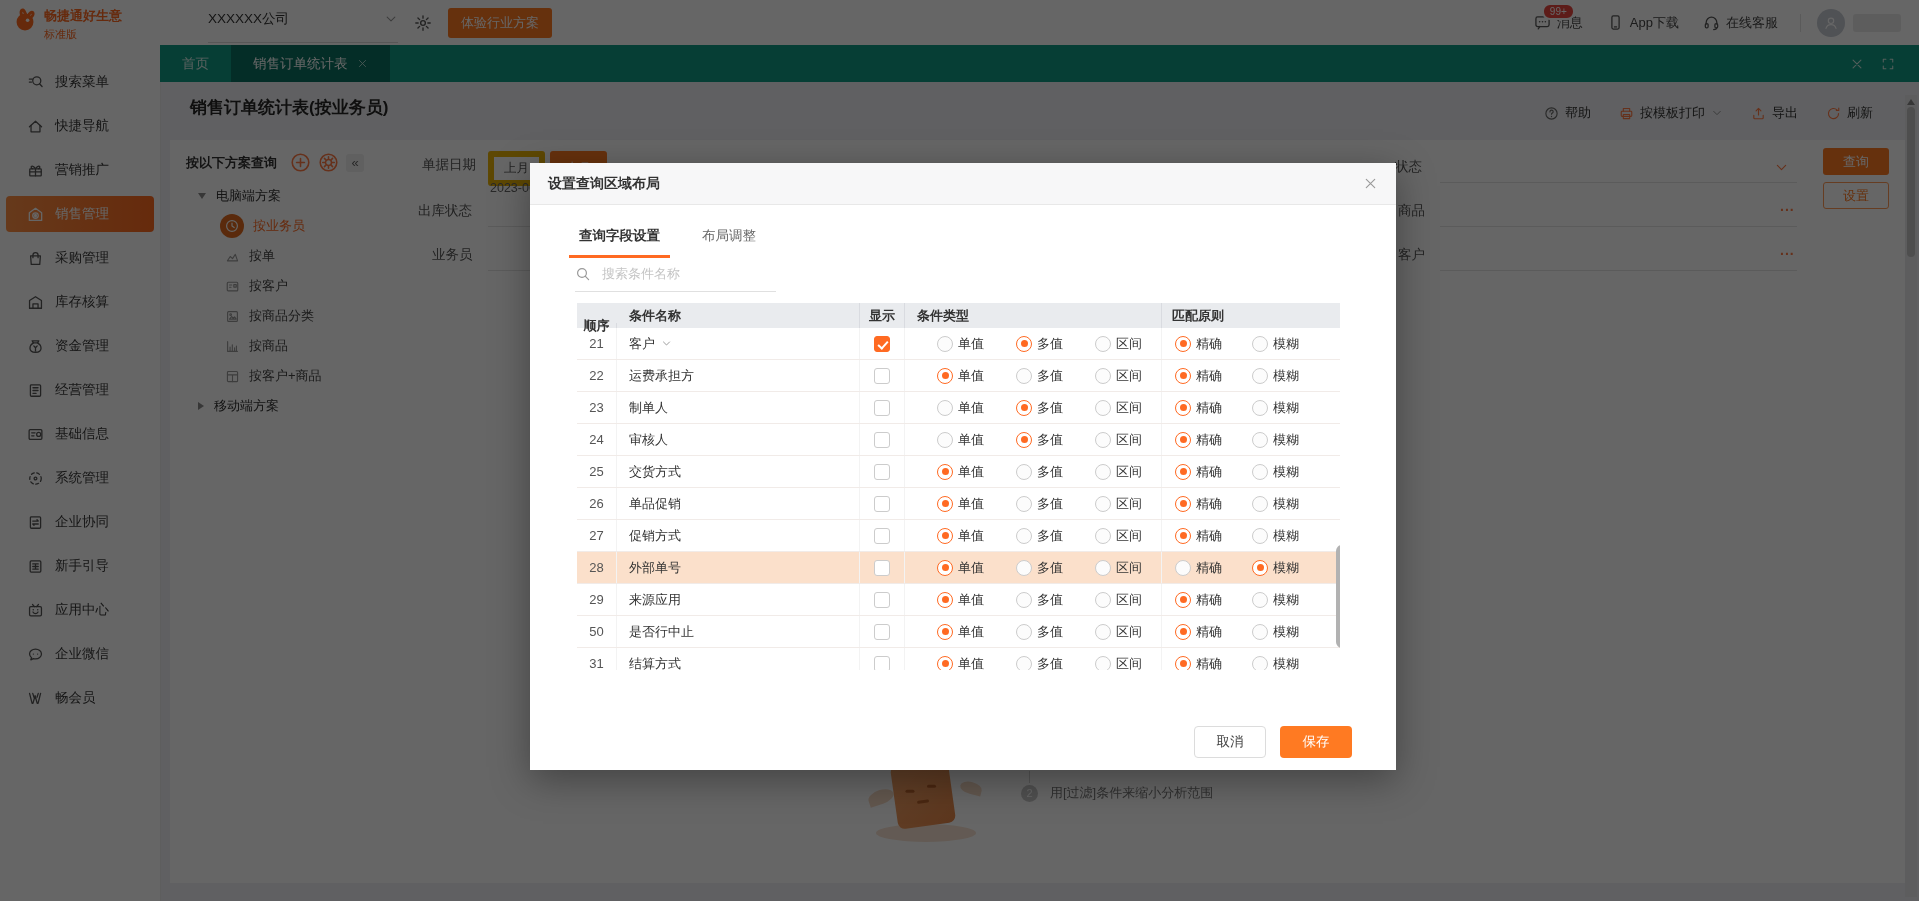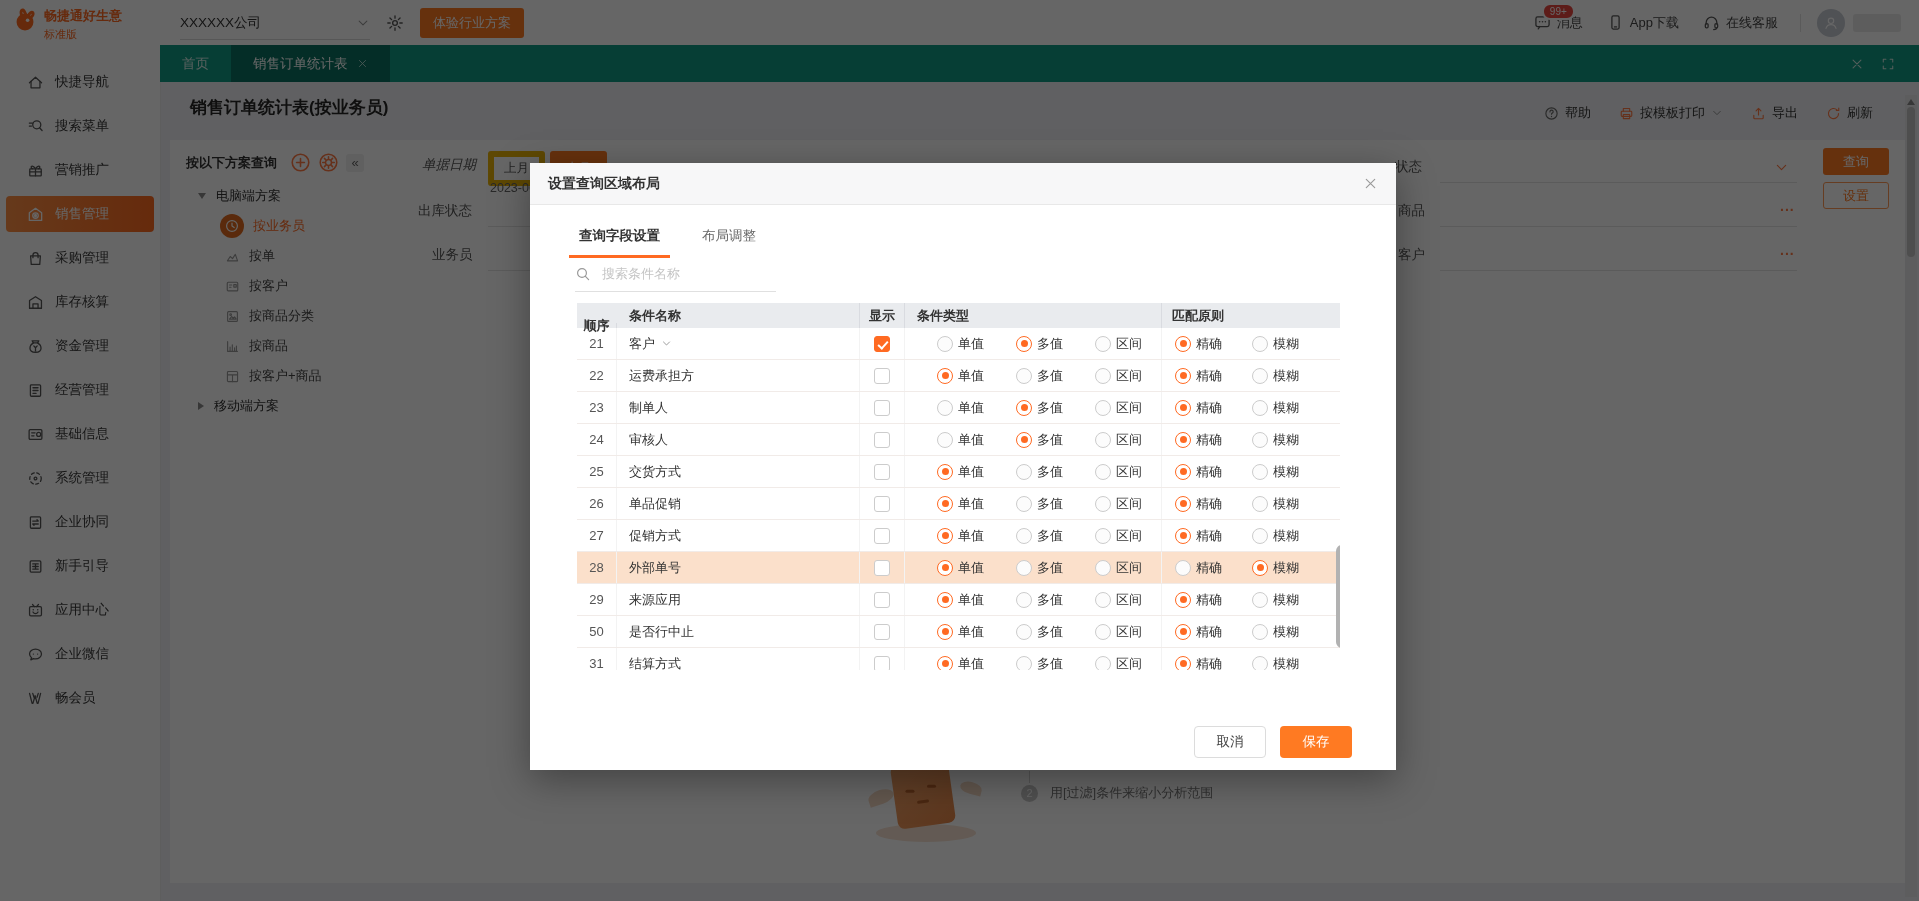--- a/index.html
+++ b/index.html
@@ -12,21 +12,21 @@
   .logo{display:flex;align-items:flex-start;gap:6px;padding:7px 8px 0 12px;height:50px;box-sizing:border-box;}
   .bname{color:#ff6a22;font-weight:bold;font-size:13px;white-space:nowrap;}
   .bedition{color:#ff6a22;font-size:11px;margin-top:2px;}
   .menu{margin-top:10px;}
   .menu-item{height:44px;display:flex;align-items:center;gap:11px;padding-left:27px;color:#3a3a3a;font-size:13.5px;cursor:pointer;}
   .menu-item .ic{color:#555;}
   .menu-item.active{height:36px;margin:4px 6px;padding-left:21px;border-radius:4px;background:linear-gradient(90deg,#ff9045,#ff6a1f);color:#fff;}
   .menu-item.active .ic{color:#fff;}
   
   .topbar{position:absolute;left:160px;top:0;right:0;height:45px;background:#fff;display:flex;align-items:center;padding:0 18px 0 20px;box-sizing:border-box;z-index:2;}
-  .company{display:flex;align-items:center;justify-content:space-between;width:190px;border-bottom:1px solid #d9d9d9;padding-bottom:7px;margin-top:8px;font-size:13.5px;color:#333;cursor:pointer;}
+  .company{display:flex;align-items:center;justify-content:space-between;width:190px;border-bottom:1px solid #d9d9d9;padding-bottom:14px;margin-top:8px;font-size:13.5px;color:#333;cursor:pointer;margin-left:28px;}
   .company .ic{color:#999;}
   .tb-gear{margin-left:16px;color:#555;cursor:pointer;}
   .trial{margin-left:16px;background:#ff7a22;color:#fff;border:none;font-size:13px;padding:6px 13px;border-radius:3px;cursor:pointer;}
   .tb-spacer{flex:1;}
   .tb-item{display:flex;align-items:center;gap:6px;color:#444;font-size:13px;margin-left:24px;cursor:pointer;position:relative;}
   .tb-item .ic{color:#555;}
   .badge{position:absolute;top:-11px;left:8px;background:#e8473f;color:#fff;font-size:10px;padding:1px 6px;border-radius:8px;border:2px solid #fff;}
   .tb-divider{width:1px;height:18px;background:#e0e0e0;margin-left:22px;}
   .avatar{width:28px;height:28px;border-radius:50%;background:#c7ccd4;margin-left:16px;display:flex;align-items:center;justify-content:center;color:#fff;}
   .name-blur{width:48px;height:18px;background:#e9e9e9;border-radius:3px;margin-left:8px;}
@@ -149,35 +149,35 @@
         </span>
       <div>
         <div class="bname">畅捷通好生意</div>
         <div class="bedition">标准版</div>
       </div>
     </div>
     <nav class="menu" id="menu">
         <div class="menu-item">
           <span class="ic">
             <svg width="17" height="17" viewBox="0 0 16 16" fill="none" stroke="currentColor" stroke-width="1.2" stroke-linecap="round" stroke-linejoin="round">
-              <path d="M2.3 8.2L8 3l5.7 5.2"></path>
-              <path d="M3.8 7v6h8.4V7"></path>
-            </svg>
-          </span>
-          <span>快捷导航</span>
-        </div>
-        <div class="menu-item">
-          <span class="ic">
-            <svg width="17" height="17" viewBox="0 0 16 16" fill="none" stroke="currentColor" stroke-width="1.2" stroke-linecap="round" stroke-linejoin="round">
               <path d="M2.2 4.8h3M2.2 7.6h2"></path>
               <circle cx="9.2" cy="6.4" r="3.8"></circle>
               <path d="M11.8 9.2l2.4 2.6"></path>
             </svg>
           </span>
           <span>搜索菜单</span>
+        </div>
+        <div class="menu-item">
+          <span class="ic">
+            <svg width="17" height="17" viewBox="0 0 16 16" fill="none" stroke="currentColor" stroke-width="1.2" stroke-linecap="round" stroke-linejoin="round">
+              <path d="M2.3 8.2L8 3l5.7 5.2"></path>
+              <path d="M3.8 7v6h8.4V7"></path>
+            </svg>
+          </span>
+          <span>快捷导航</span>
         </div>
         <div class="menu-item">
           <span class="ic">
             <svg width="17" height="17" viewBox="0 0 16 16" fill="none" stroke="currentColor" stroke-width="1.2" stroke-linecap="round" stroke-linejoin="round">
               <rect x="2.6" y="6.4" width="10.8" height="6.6" rx=".6"></rect>
               <path d="M8 6.4v6.6M2.6 9.2h10.8M5.2 6.3C3.8 6.3 3.4 3.7 5 3.9c1.4.2 3 2.4 3 2.4s1.6-2.2 3-2.4c1.6-.2 1.2 2.4-.2 2.4"></path>
             </svg>
           </span>
           <span>营销推广</span>
         </div>
@@ -516,21 +516,21 @@
             <span>按客户+商品</span>
           </div>
           <div class="t-group">
             <span class="tri-right"></span>
             <span>移动端方案</span>
           </div>
         </div>
     </div>
 
     <div class="formp">
-      <span class="f-label" style="left:54px;top:16px;font-style:italic;">单据日期</span>
+      <span class="f-label" style="left:54px;top:16px;">单据日期</span>
       <div class="chips" style="left:120px;top:11px;" id="date-chips">
           <span class="chip">上月</span>
           <span class="chip active">本月</span>
         </div>
       <span class="f-date" style="left:122px;top:41px;">2023-06-0</span>
 
       <span class="f-label" style="left:50px;top:62px;">出库状态</span>
       <div class="f-line" style="left:120px;top:63px;width:560px;height:23px;"></div>
       <span class="f-label" style="left:64px;top:106px;">业务员</span>
       <div class="f-line" style="left:120px;top:107px;width:560px;height:23px;"></div>

